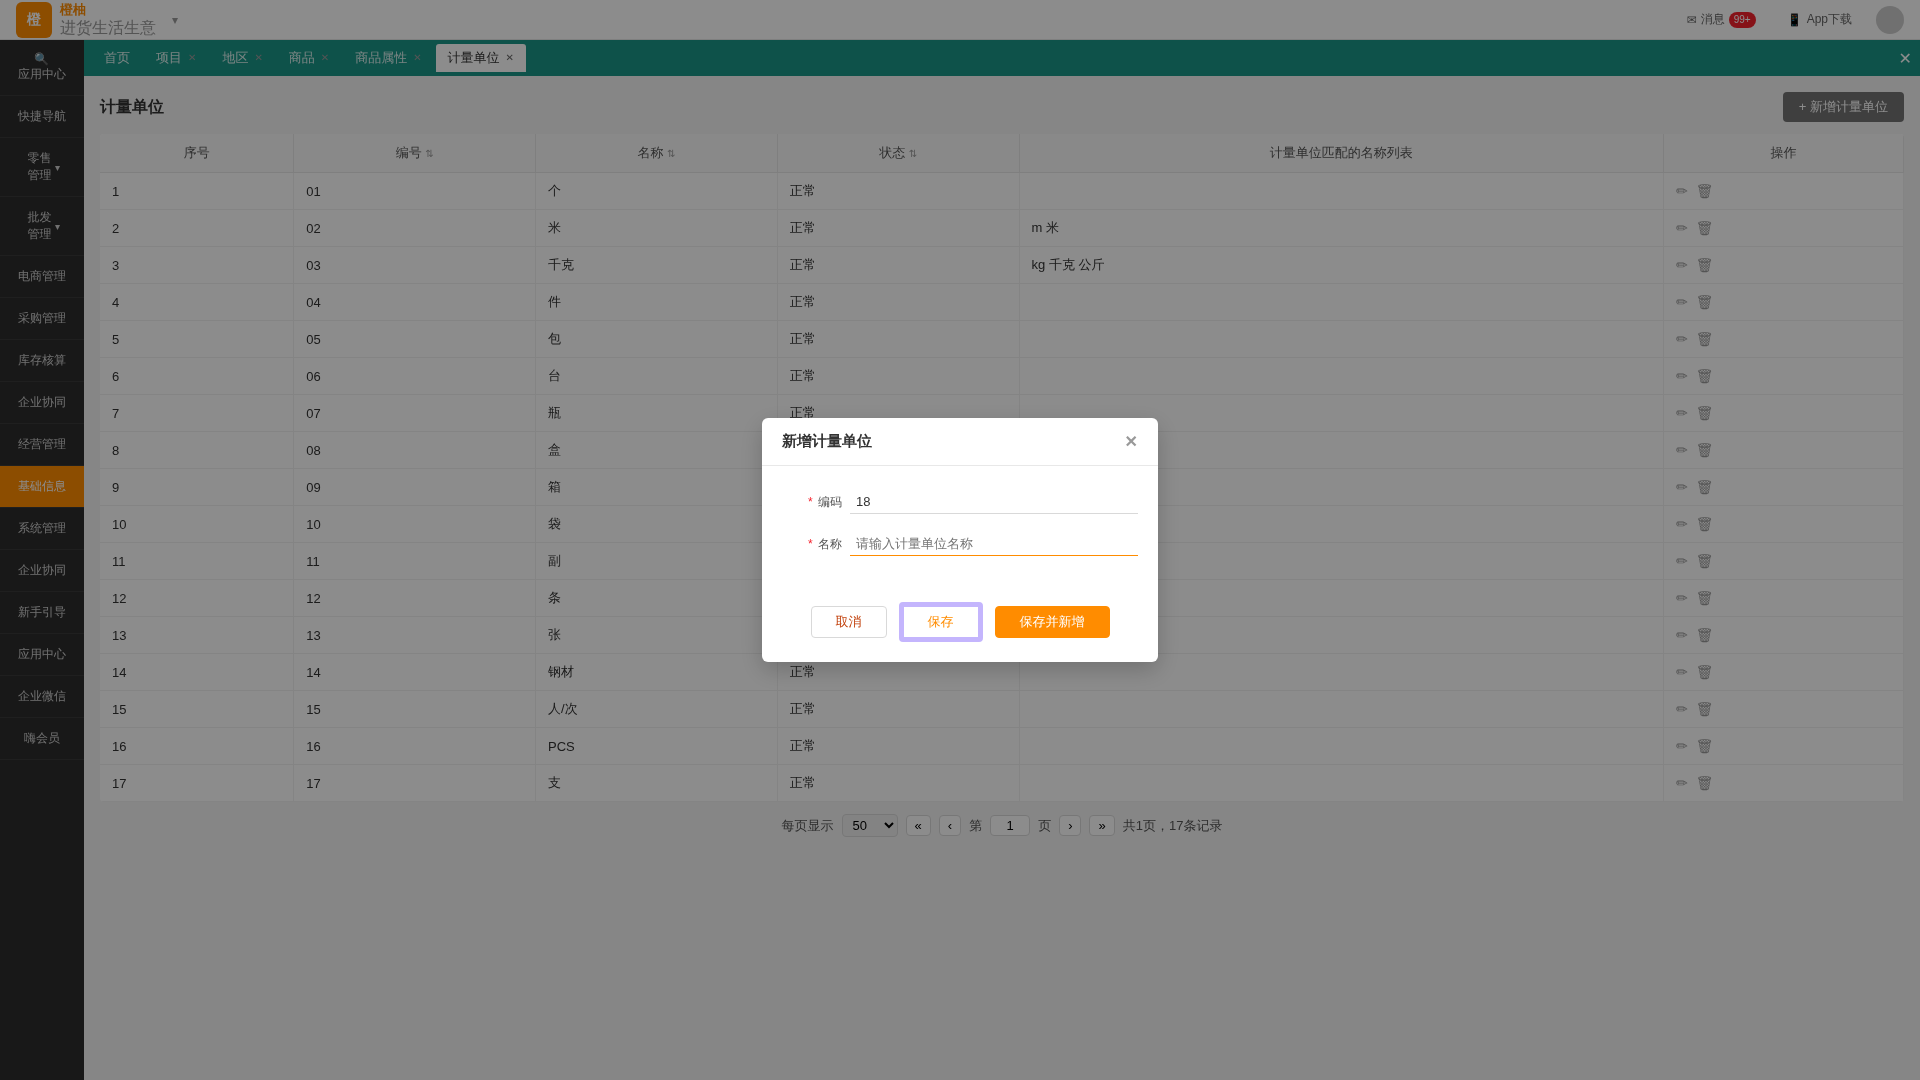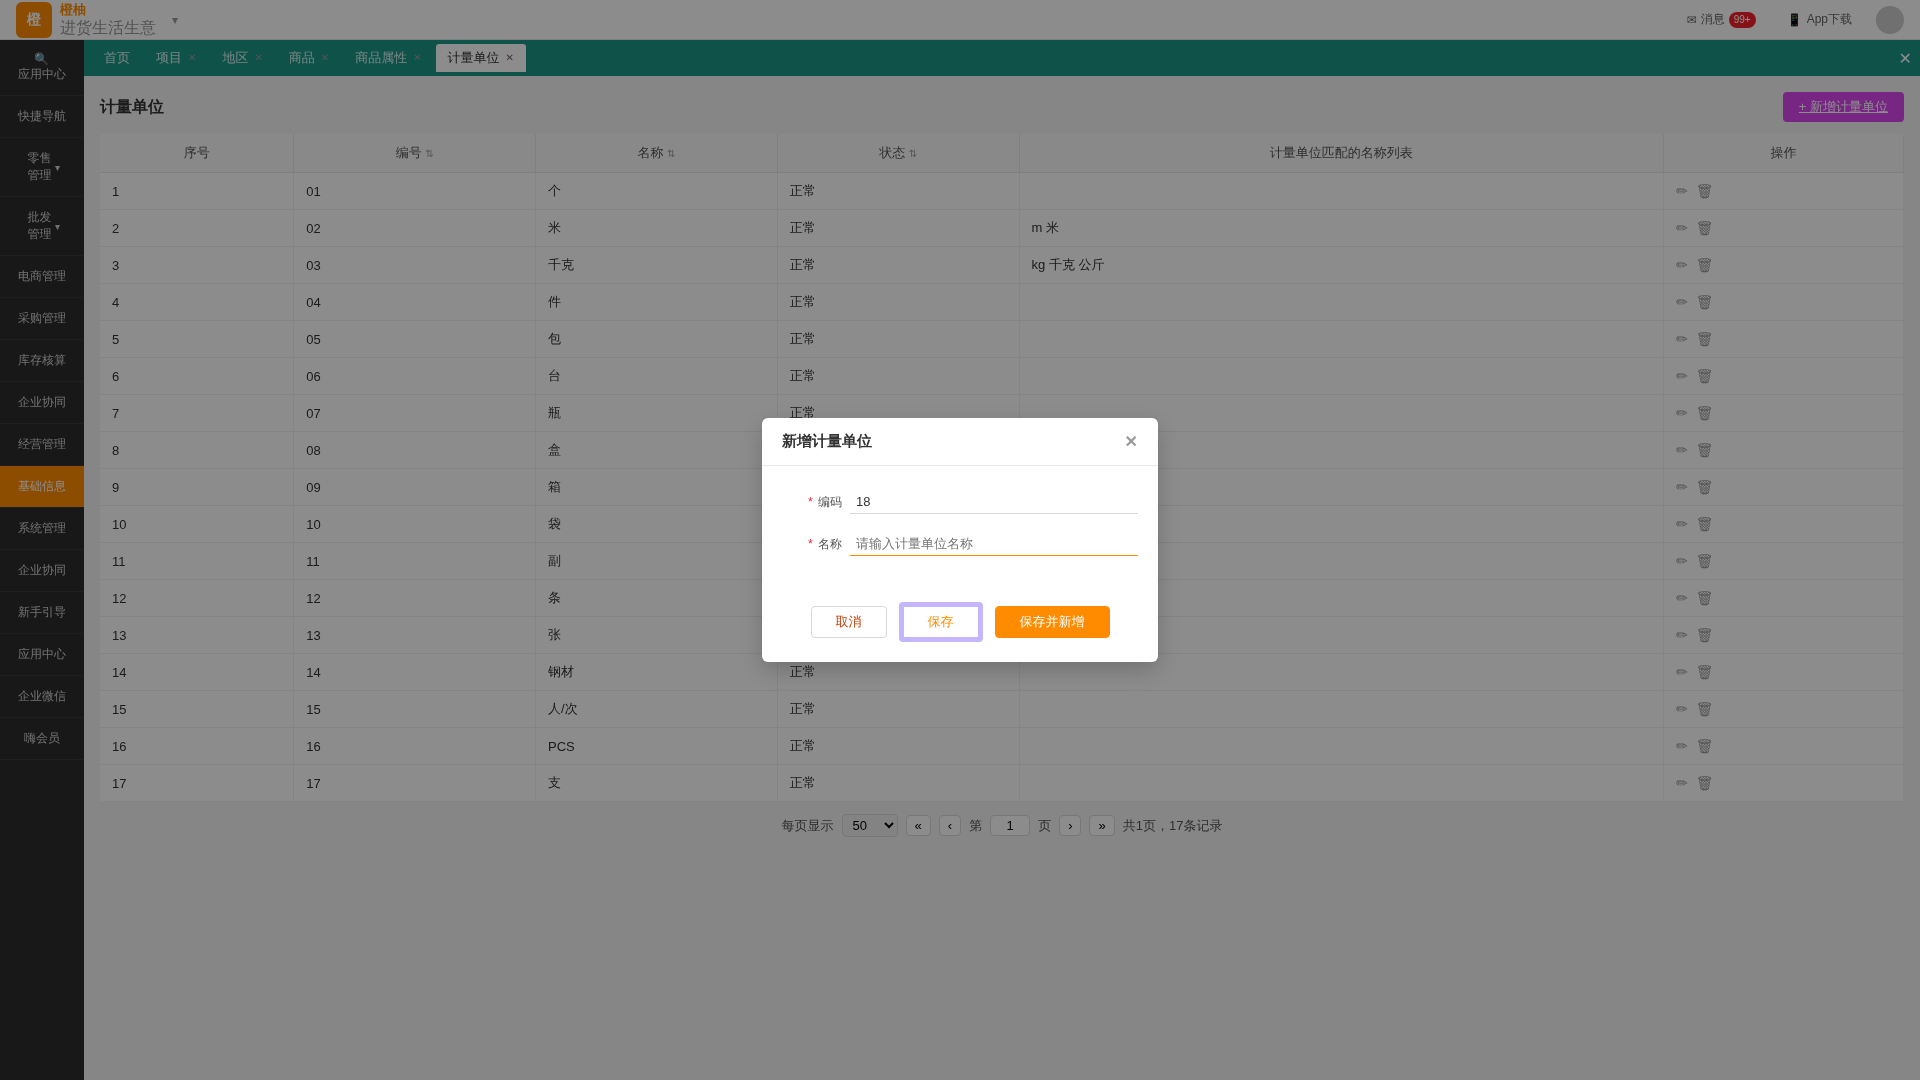--- a/index.html
+++ b/index.html
@@ -158,28 +158,27 @@
     .page-title {
       font-size: 16px;
       font-weight: bold;
       color: #333;
       margin-bottom: 12px;
       display: flex;
       align-items: center;
       justify-content: space-between;
     }
     .add-btn {
-      background: #d946ef;
+      background: #737373;
       color: white;
       border: none;
       padding: 6px 16px;
       border-radius: 4px;
       cursor: pointer;
       font-size: 13px;
-      text-decoration: underline;
     }
 
     
     .data-table {
       width: 100%;
       background: #fff;
       border-collapse: collapse;
       border-radius: 4px;
       overflow: hidden;
     }

